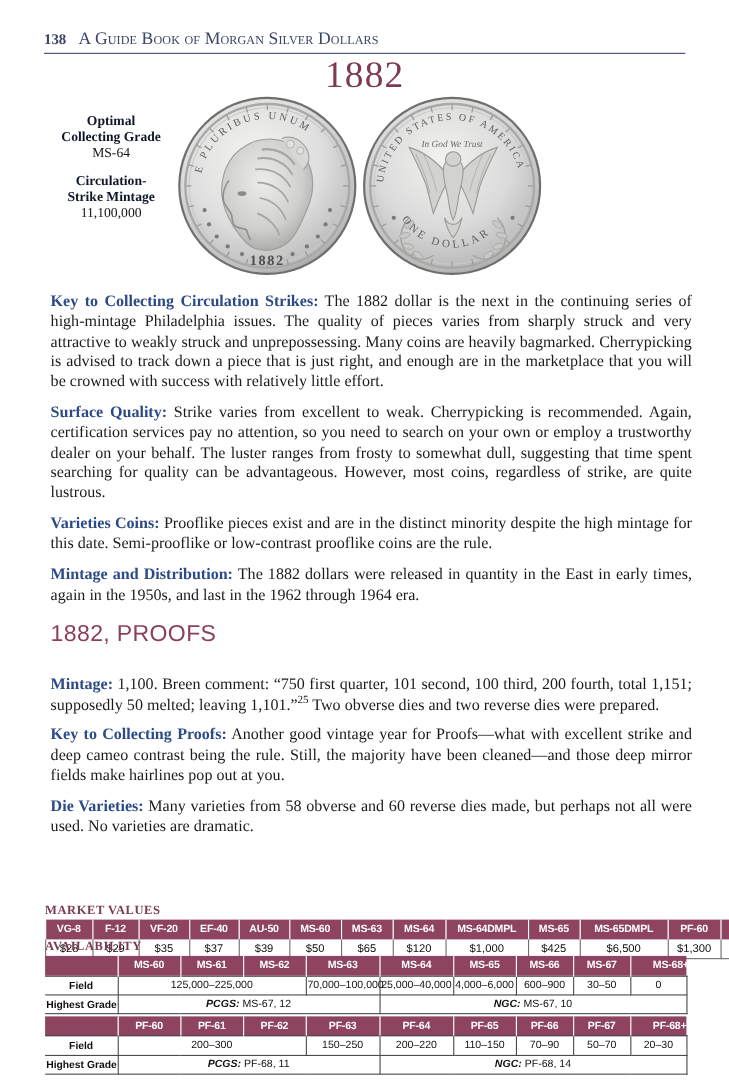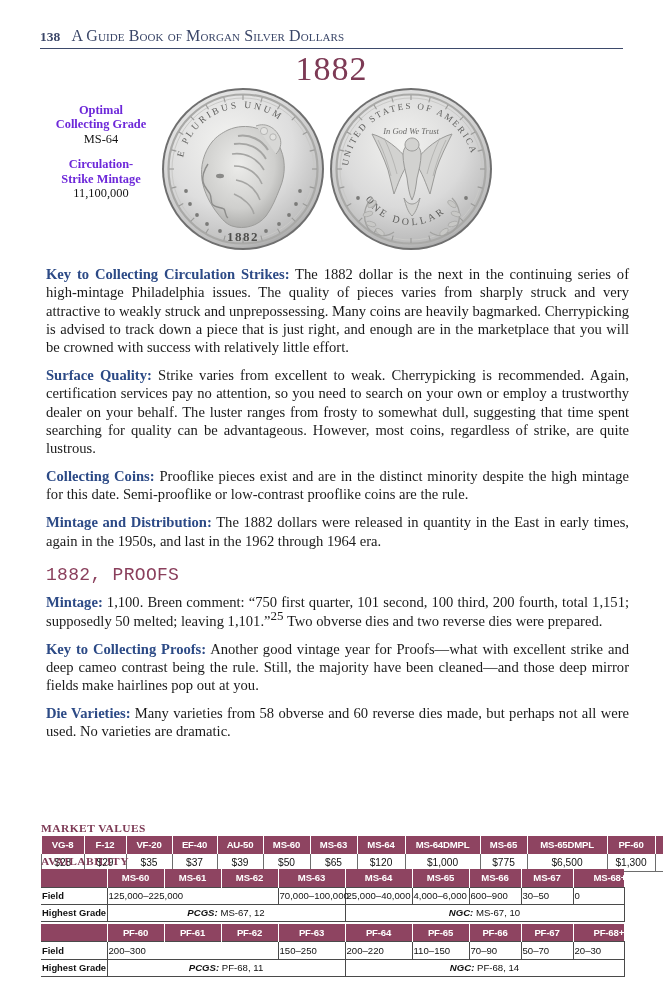--- a/index.html
+++ b/index.html
@@ -41,21 +41,21 @@
   }
 
   
   .stats{
     position:absolute;left:42px;top:103px;width:118px;
     text-align:center;
     line-height:1.16;
   }
   .stat-group{margin-bottom:11px;}
   .stat-label{
-    color:#6d28d9;
+    color:#0f172a;
     font-weight:bold;
     font-size:12.4px;
   }
   .stat-value{
     color:#151515;
     font-size:12.4px;
   }
 
   
   .coins{position:absolute;left:160px;top:86px;width:340px;height:170px;}
@@ -68,28 +68,28 @@
     position:absolute;left:46px;top:265px;width:583px;
     font-size:14.6px;
     line-height:1.255;
     text-align:justify;
   }
   .body p{margin:0 0 9.5px 0;}
   .runin{
     color:#2c4a86;
     font-weight:bold;
   }
-  sup{font-size:13px;vertical-align:super;line-height:0;}
+  sup{font-size:10px;vertical-align:super;line-height:0;}
 
   .section-head{
     color:#8a3f5c;
-    font-size:18px;
-    margin:14px 0 7px 0;
+    font-size:21px;
+    margin:14px 0 23px 0;
     letter-spacing:.3px;
-    font-family:Liberation Mono, monospace;
+    font-family:Liberation Sans, sans-serif;
   }
 
   
   .tbl-wrap{position:absolute;left:41px;width:583px;}
   .tbl-caption{
     color:#7d3a55;
     font-family:"Liberation Serif", serif;
     font-weight:bold;
     font-size:11.4px;
     letter-spacing:.5px;
@@ -137,28 +137,30 @@
     letter-spacing:-.2px;
     padding:3px 1px 3.5px 1px;
     border-right:1.6px solid #ffffff;
     text-align:center;
     white-space:nowrap;
   }
   .av thead th:last-child{border-right:none;padding-left:20px;}
   .av td{
     font-size:9.6px;
     color:#111;
+    text-align:center;
     padding:2.6px 1px;
     border:.9px solid #4a4a4a;
     white-space:nowrap;
   }
   .av td.rowlab{
     font-family:"Liberation Sans", sans-serif;
     font-weight:bold;
     font-size:9.4px;
+    text-align:center;
     border-left:none;
     border-right:.9px solid #4a4a4a;
   }
   .av td.grade{text-align:center;}
   .gl{font-weight:bold;font-style:italic;}
 </style>
 </head>
 <body>
 
 <div class="page">
@@ -383,21 +385,21 @@
 
     <p>
       <span class="runin">Key to Collecting Circulation Strikes:</span><span> The 1882 dollar is the next in the continuing series of high-mintage Philadelphia issues. The quality of pieces varies from sharply struck and very attractive to weakly struck and unprepossessing. Many coins are heavily bagmarked. Cherrypicking is advised to track down a piece that is just right, and enough are in the marketplace that you will be crowned with success with relatively little effort.</span>
     </p>
 
     <p>
       <span class="runin">Surface Quality:</span><span> Strike varies from excellent to weak. Cherrypicking is recommended. Again, certification services pay no attention, so you need to search on your own or employ a trustworthy dealer on your behalf. The luster ranges from frosty to somewhat dull, suggesting that time spent searching for quality can be advantageous. However, most coins, regardless of strike, are quite lustrous.</span>
     </p>
 
     <p>
-      <span class="runin">Collecting Coins:</span><span> Prooflike pieces exist and are in the distinct minority despite the high mintage for this date. Semi-prooflike or low-contrast prooflike coins are the rule.</span>
+      <span class="runin">Varieties Coins:</span><span> Prooflike pieces exist and are in the distinct minority despite the high mintage for this date. Semi-prooflike or low-contrast prooflike coins are the rule.</span>
     </p>
 
     <p>
       <span class="runin">Mintage and Distribution:</span><span> The 1882 dollars were released in quantity in the East in early times, again in the 1950s, and last in the 1962 through 1964 era.</span>
     </p>
 
     <div class="section-head">1882, PROOFS</div>
 
     <p>
       <span class="runin">Mintage:</span><span> 1,100. Breen comment: “750 first quarter, 101 second, 100 third, 200 fourth, total 1,151; supposedly 50 melted; leaving 1,101.”</span><sup>25</sup><span> Two obverse dies and two reverse dies were prepared.</span>
@@ -436,21 +438,21 @@
         <tr id="mv-body">
             <td>$28</td>
             <td>$29</td>
             <td>$35</td>
             <td>$37</td>
             <td>$39</td>
             <td>$50</td>
             <td>$65</td>
             <td>$120</td>
             <td>$1,000</td>
-            <td>$775</td>
+            <td>$425</td>
             <td>$6,500</td>
             <td>$1,300</td>
             <td>$3,000</td>
           </tr>
       </tbody>
     </table>
   </div>
 
   <div class="tbl-wrap" style="top:855px;">
     <div class="tbl-caption">AVAILABILITY</div>

